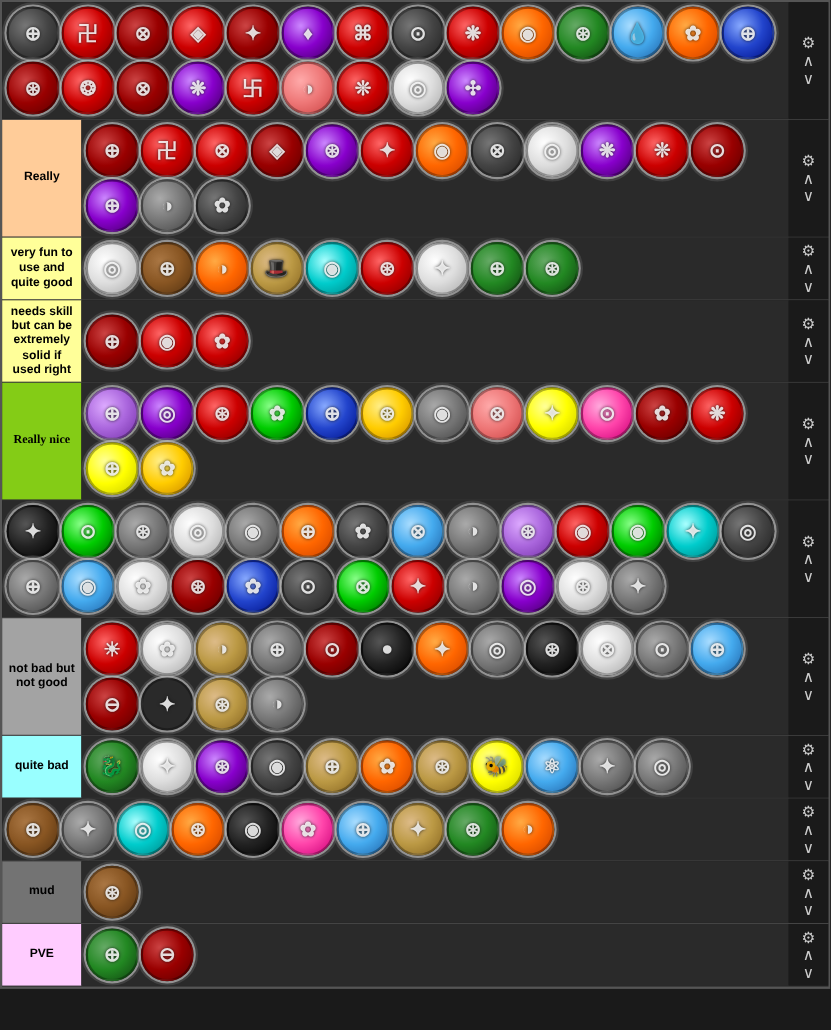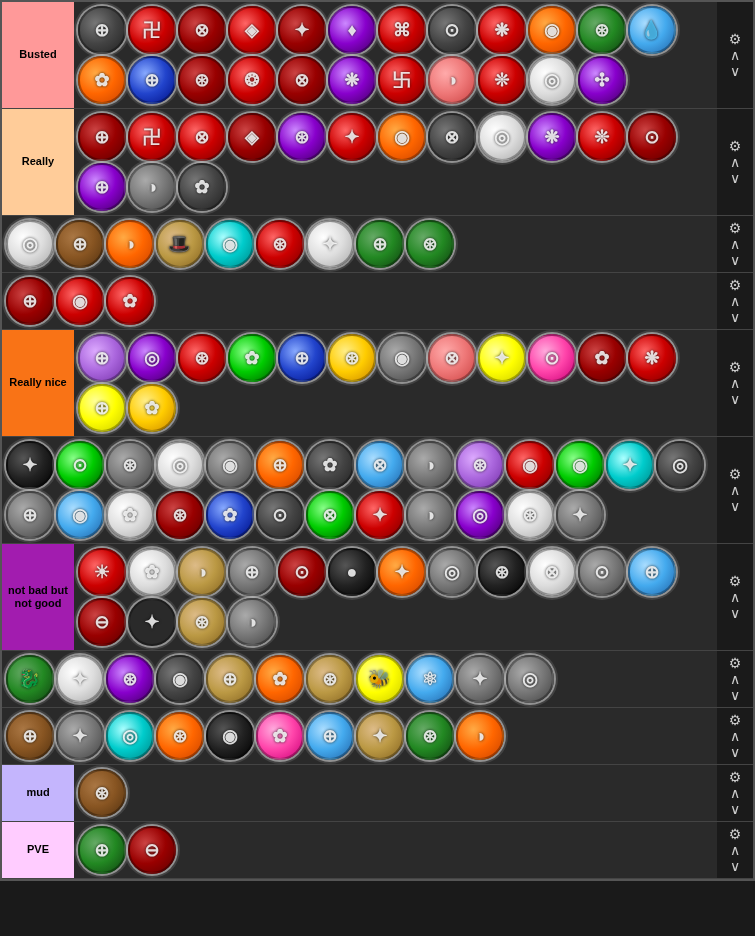--- a/index.html
+++ b/index.html
@@ -108,21 +108,20 @@
     
     .gear-border {
       box-shadow: 0 0 0 3px rgba(180,180,180,0.5), 0 0 0 5px rgba(100,100,100,0.3);
     }
   </style>
 </head>
 <body>
 
 <div class="tier-list">
 <div class="tier-row">
-      <div class="tier-label" style="background-color: rgb(255, 153, 153);">Busted</div>
       <div class="tier-icons">
         <div class="icon-slot gear-border ic-darkgray" style="box-shadow: rgba(200, 200, 200, 0.6) 0px 0px 0px 2px, rgba(100, 100, 100, 0.4) 0px 0px 0px 4px;">
           <span class="symbol">⊕</span>
         </div>
         <div class="icon-slot gear-border ic-red" style="box-shadow: rgba(200, 200, 200, 0.6) 0px 0px 0px 2px, rgba(100, 100, 100, 0.4) 0px 0px 0px 4px;">
           <span class="symbol">卍</span>
         </div>
         <div class="icon-slot gear-border ic-darkred" style="box-shadow: rgba(200, 200, 200, 0.6) 0px 0px 0px 2px, rgba(100, 100, 100, 0.4) 0px 0px 0px 4px;">
           <span class="symbol">⊗</span>
         </div>
@@ -242,20 +241,21 @@
           <span class="symbol">✿</span>
         </div>
       </div>
       <div class="tier-controls">
         <span class="ctrl-btn">⚙</span>
         <span class="ctrl-btn">∧</span>
         <span class="ctrl-btn">∨</span>
       </div>
     </div>
     <div class="tier-row">
+      <div class="tier-label" style="background-color: rgb(255, 255, 153);">very fun to use and quite good</div>
       <div class="tier-icons">
         <div class="icon-slot gear-border ic-white" style="box-shadow: rgba(200, 200, 200, 0.6) 0px 0px 0px 2px, rgba(100, 100, 100, 0.4) 0px 0px 0px 4px;">
           <span class="symbol">◎</span>
         </div>
         <div class="icon-slot gear-border ic-brown" style="box-shadow: rgba(200, 200, 200, 0.6) 0px 0px 0px 2px, rgba(100, 100, 100, 0.4) 0px 0px 0px 4px;">
           <span class="symbol">⊕</span>
         </div>
         <div class="icon-slot gear-border ic-orange" style="box-shadow: rgba(200, 200, 200, 0.6) 0px 0px 0px 2px, rgba(100, 100, 100, 0.4) 0px 0px 0px 4px;">
           <span class="symbol">◑</span>
         </div>
@@ -278,39 +278,40 @@
           <span class="symbol">⊛</span>
         </div>
       </div>
       <div class="tier-controls">
         <span class="ctrl-btn">⚙</span>
         <span class="ctrl-btn">∧</span>
         <span class="ctrl-btn">∨</span>
       </div>
     </div>
     <div class="tier-row">
-      <div class="tier-icons">
-        <div class="icon-slot gear-border ic-darkred" style="box-shadow: rgba(200, 200, 200, 0.6) 0px 0px 0px 2px, rgba(100, 100, 100, 0.4) 0px 0px 0px 4px;">
-          <span class="symbol">⊕</span>
-        </div>
-        <div class="icon-slot gear-border ic-red" style="box-shadow: rgba(200, 200, 200, 0.6) 0px 0px 0px 2px, rgba(100, 100, 100, 0.4) 0px 0px 0px 4px;">
-          <span class="symbol">◉</span>
-        </div>
-        <div class="icon-slot gear-border ic-red" style="box-shadow: rgba(200, 200, 200, 0.6) 0px 0px 0px 2px, rgba(100, 100, 100, 0.4) 0px 0px 0px 4px;">
-          <span class="symbol">✿</span>
-        </div>
-      </div>
-      <div class="tier-controls">
-        <span class="ctrl-btn">⚙</span>
-        <span class="ctrl-btn">∧</span>
-        <span class="ctrl-btn">∨</span>
-      </div>
-    </div>
-    <div class="tier-row">
-      <div class="tier-label" style="background-color: #f97316;">Really nice</div>
+      <div class="tier-label" style="background-color: rgb(255, 255, 153);">needs skill but can be extremely solid if used right</div>
+      <div class="tier-icons">
+        <div class="icon-slot gear-border ic-darkred" style="box-shadow: rgba(200, 200, 200, 0.6) 0px 0px 0px 2px, rgba(100, 100, 100, 0.4) 0px 0px 0px 4px;">
+          <span class="symbol">⊕</span>
+        </div>
+        <div class="icon-slot gear-border ic-red" style="box-shadow: rgba(200, 200, 200, 0.6) 0px 0px 0px 2px, rgba(100, 100, 100, 0.4) 0px 0px 0px 4px;">
+          <span class="symbol">◉</span>
+        </div>
+        <div class="icon-slot gear-border ic-red" style="box-shadow: rgba(200, 200, 200, 0.6) 0px 0px 0px 2px, rgba(100, 100, 100, 0.4) 0px 0px 0px 4px;">
+          <span class="symbol">✿</span>
+        </div>
+      </div>
+      <div class="tier-controls">
+        <span class="ctrl-btn">⚙</span>
+        <span class="ctrl-btn">∧</span>
+        <span class="ctrl-btn">∨</span>
+      </div>
+    </div>
+    <div class="tier-row">
+      <div class="tier-label" style="background-color: #84cc16; font-family: Liberation Serif, serif;">Really nice</div>
       <div class="tier-icons">
         <div class="icon-slot gear-border ic-lavender" style="box-shadow: rgba(200, 200, 200, 0.6) 0px 0px 0px 2px, rgba(100, 100, 100, 0.4) 0px 0px 0px 4px;">
           <span class="symbol">⊕</span>
         </div>
         <div class="icon-slot gear-border ic-purple" style="box-shadow: rgba(200, 200, 200, 0.6) 0px 0px 0px 2px, rgba(100, 100, 100, 0.4) 0px 0px 0px 4px;">
           <span class="symbol">◎</span>
         </div>
         <div class="icon-slot gear-border ic-red" style="box-shadow: rgba(200, 200, 200, 0.6) 0px 0px 0px 2px, rgba(100, 100, 100, 0.4) 0px 0px 0px 4px;">
           <span class="symbol">⊛</span>
         </div>
@@ -435,21 +436,21 @@
           <span class="symbol">✦</span>
         </div>
       </div>
       <div class="tier-controls">
         <span class="ctrl-btn">⚙</span>
         <span class="ctrl-btn">∧</span>
         <span class="ctrl-btn">∨</span>
       </div>
     </div>
     <div class="tier-row">
-      <div class="tier-label" style="background-color: #a21caf;">not bad but not good</div>
+      <div class="tier-label" style="background-color: #a3a3a3;">not bad but not good</div>
       <div class="tier-icons">
         <div class="icon-slot gear-border ic-red" style="box-shadow: rgba(200, 200, 200, 0.6) 0px 0px 0px 2px, rgba(100, 100, 100, 0.4) 0px 0px 0px 4px;">
           <span class="symbol">☀</span>
         </div>
         <div class="icon-slot gear-border ic-white" style="box-shadow: rgba(200, 200, 200, 0.6) 0px 0px 0px 2px, rgba(100, 100, 100, 0.4) 0px 0px 0px 4px;">
           <span class="symbol">✿</span>
         </div>
         <div class="icon-slot gear-border ic-tan" style="box-shadow: rgba(200, 200, 200, 0.6) 0px 0px 0px 2px, rgba(100, 100, 100, 0.4) 0px 0px 0px 4px;">
           <span class="symbol">◑</span>
         </div>
@@ -493,20 +494,21 @@
           <span class="symbol">◑</span>
         </div>
       </div>
       <div class="tier-controls">
         <span class="ctrl-btn">⚙</span>
         <span class="ctrl-btn">∧</span>
         <span class="ctrl-btn">∨</span>
       </div>
     </div>
     <div class="tier-row">
+      <div class="tier-label" style="background-color: rgb(153, 255, 255);">quite bad</div>
       <div class="tier-icons">
         <div class="icon-slot gear-border ic-darkgreen" style="box-shadow: rgba(200, 200, 200, 0.6) 0px 0px 0px 2px, rgba(100, 100, 100, 0.4) 0px 0px 0px 4px;">
           <span class="symbol">🐉</span>
         </div>
         <div class="icon-slot gear-border ic-white" style="box-shadow: rgba(200, 200, 200, 0.6) 0px 0px 0px 2px, rgba(100, 100, 100, 0.4) 0px 0px 0px 4px;">
           <span class="symbol">✦</span>
         </div>
         <div class="icon-slot gear-border ic-purple" style="box-shadow: rgba(200, 200, 200, 0.6) 0px 0px 0px 2px, rgba(100, 100, 100, 0.4) 0px 0px 0px 4px;">
           <span class="symbol">⊛</span>
         </div>
@@ -574,21 +576,21 @@
           <span class="symbol">◑</span>
         </div>
       </div>
       <div class="tier-controls">
         <span class="ctrl-btn">⚙</span>
         <span class="ctrl-btn">∧</span>
         <span class="ctrl-btn">∨</span>
       </div>
     </div>
     <div class="tier-row">
-      <div class="tier-label" style="background-color: #c4b5fd;">mud</div>
+      <div class="tier-label" style="background-color: #737373;">mud</div>
       <div class="tier-icons">
         <div class="icon-slot gear-border ic-brown" style="box-shadow: rgba(200, 200, 200, 0.6) 0px 0px 0px 2px, rgba(100, 100, 100, 0.4) 0px 0px 0px 4px;">
           <span class="symbol">⊛</span>
         </div>
       </div>
       <div class="tier-controls">
         <span class="ctrl-btn">⚙</span>
         <span class="ctrl-btn">∧</span>
         <span class="ctrl-btn">∨</span>
       </div>

